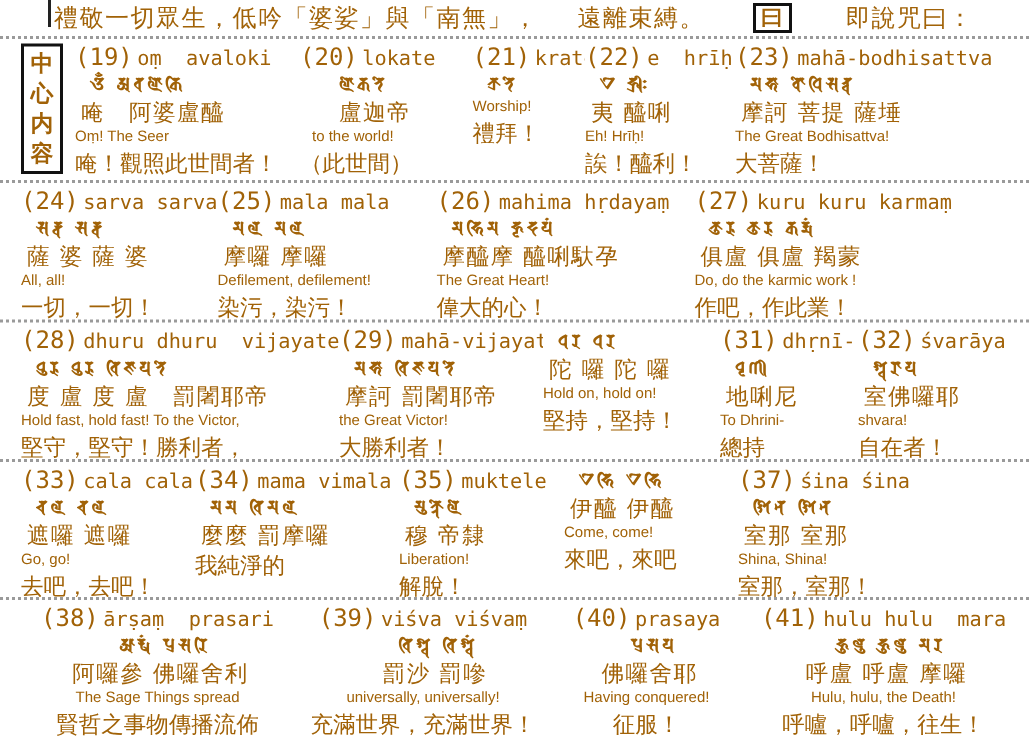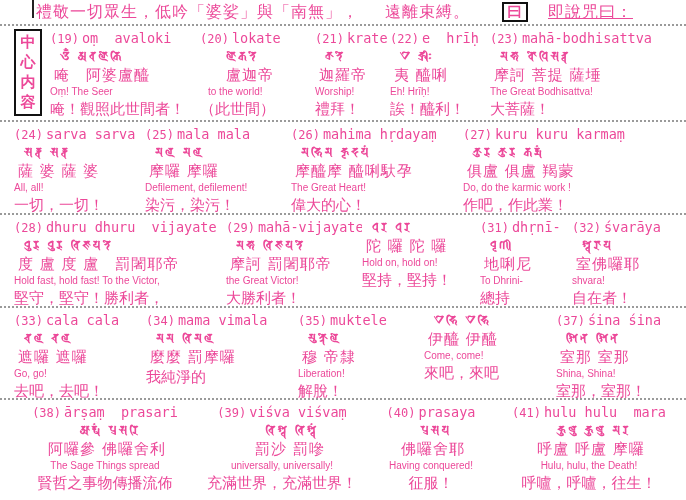--- a/index.html
+++ b/index.html
@@ -1,58 +1,58 @@
 <!DOCTYPE html>
 <html><head>
 <meta charset="utf-8">
 <style>
   html,body{margin:0;padding:0;background:#e8e8e8;}
   .page{
-    width:686px;height:500px;background:#ffffff;color:#ec4899;
+    width:686px;height:500px;background:#ffffff;color:#a16207;
     font-family:"DejaVu Sans","Liberation Sans",sans-serif;
     position:relative;overflow:hidden;box-sizing:border-box;
   }
   
   .header-row{
     display:flex;align-items:center;height:24px;
     border-bottom:2px dotted #9a9a9a;
     font-size:16px;letter-spacing:1px;white-space:nowrap;
   }
   .edge-mark{position:absolute;left:32px;top:0;width:2px;height:18px;background:#222;}
   .h-intro{margin-left:36px;}
   .h-intro2{margin-left:26px;}
   .yue-box{
     margin-left:32px;width:26px;height:20px;box-sizing:border-box;
     border:2px solid #111;display:flex;align-items:center;justify-content:center;
     font-size:14px;font-weight:bold;
   }
-  .h-recite{margin-left:20px;text-decoration:underline;}
+  .h-recite{margin-left:36px;}
   
   .row{
     display:flex;align-items:stretch;box-sizing:border-box;
     padding:3px 2px 0 14px;border-bottom:2px dotted #9a9a9a;overflow:hidden;
   }
   .row-1{height:96px;}
   .row-2,.row-3{height:93px;justify-content:center;}
-  .row-4{height:92px;gap:16px;}
+  .row-4{height:92px;}
   .row-5{height:100px;border-bottom:none;text-align:center;}
   
   .side-box{
     flex:0 0 28px;box-sizing:border-box;border:2px solid #111;
     margin:0 8px 4px 0;display:flex;flex-direction:column;
     align-items:center;justify-content:space-around;
     font-size:15px;font-weight:bold;padding:2px 0;
   }
   
   .entry{overflow:hidden;display:flex;flex-direction:column;}
   .roman-line{
     font-family:"DejaVu Sans Mono","Liberation Mono",monospace;
     font-size:13.5px;white-space:pre;height:18px;line-height:18px;
   }
-  .num{font-size:12px;margin-right:3px;}
+  .num{font-size:16px;margin-right:3px;}
   .siddham{
     font-size:12px;font-weight:bold;letter-spacing:2px;height:18px;line-height:18px;
     white-space:nowrap;padding-left:10px;
   }
   .cjk1{
     font-size:15px;letter-spacing:1px;height:20px;line-height:20px;
     white-space:nowrap;padding-left:4px;
   }
   .english{
     font-family:Liberation Sans, sans-serif;
@@ -95,21 +95,20 @@
     <div class="entry" style="flex:0 0 115px">
       <div class="roman-line"><span class="num">(20)</span><span>lokate</span></div>
       <div class="siddham" style="padding-left:26px">𑖩𑖺𑖎𑖝𑖸</div>
       <div class="cjk1" style="padding-left:26px">盧迦帝</div>
       <div class="english" style="padding-left:8px">to the world!</div>
       <div class="cjk2">（此世間）</div>
     </div>
     <div class="entry" style="flex:0 0 75px">
       <div class="roman-line"><span class="num">(21)</span><span>krate</span></div>
       <div class="siddham">𑖎𑖿𑖨𑖝𑖸</div>
-      <div class="cjk1">迦羅帝</div>
       <div class="english">Worship!</div>
       <div class="cjk2">禮拜！</div>
     </div>
     <div class="entry" style="flex:0 0 100px">
       <div class="roman-line"><span class="num">(22)</span><span>e  hrīḥ</span></div>
       <div class="siddham">𑖊 𑖮𑖿𑖨𑖱𑖾</div>
       <div class="cjk1">夷 醯唎</div>
       <div class="english">Eh! Hrīḥ!</div>
       <div class="cjk2">誒！醯利！</div>
     </div>

